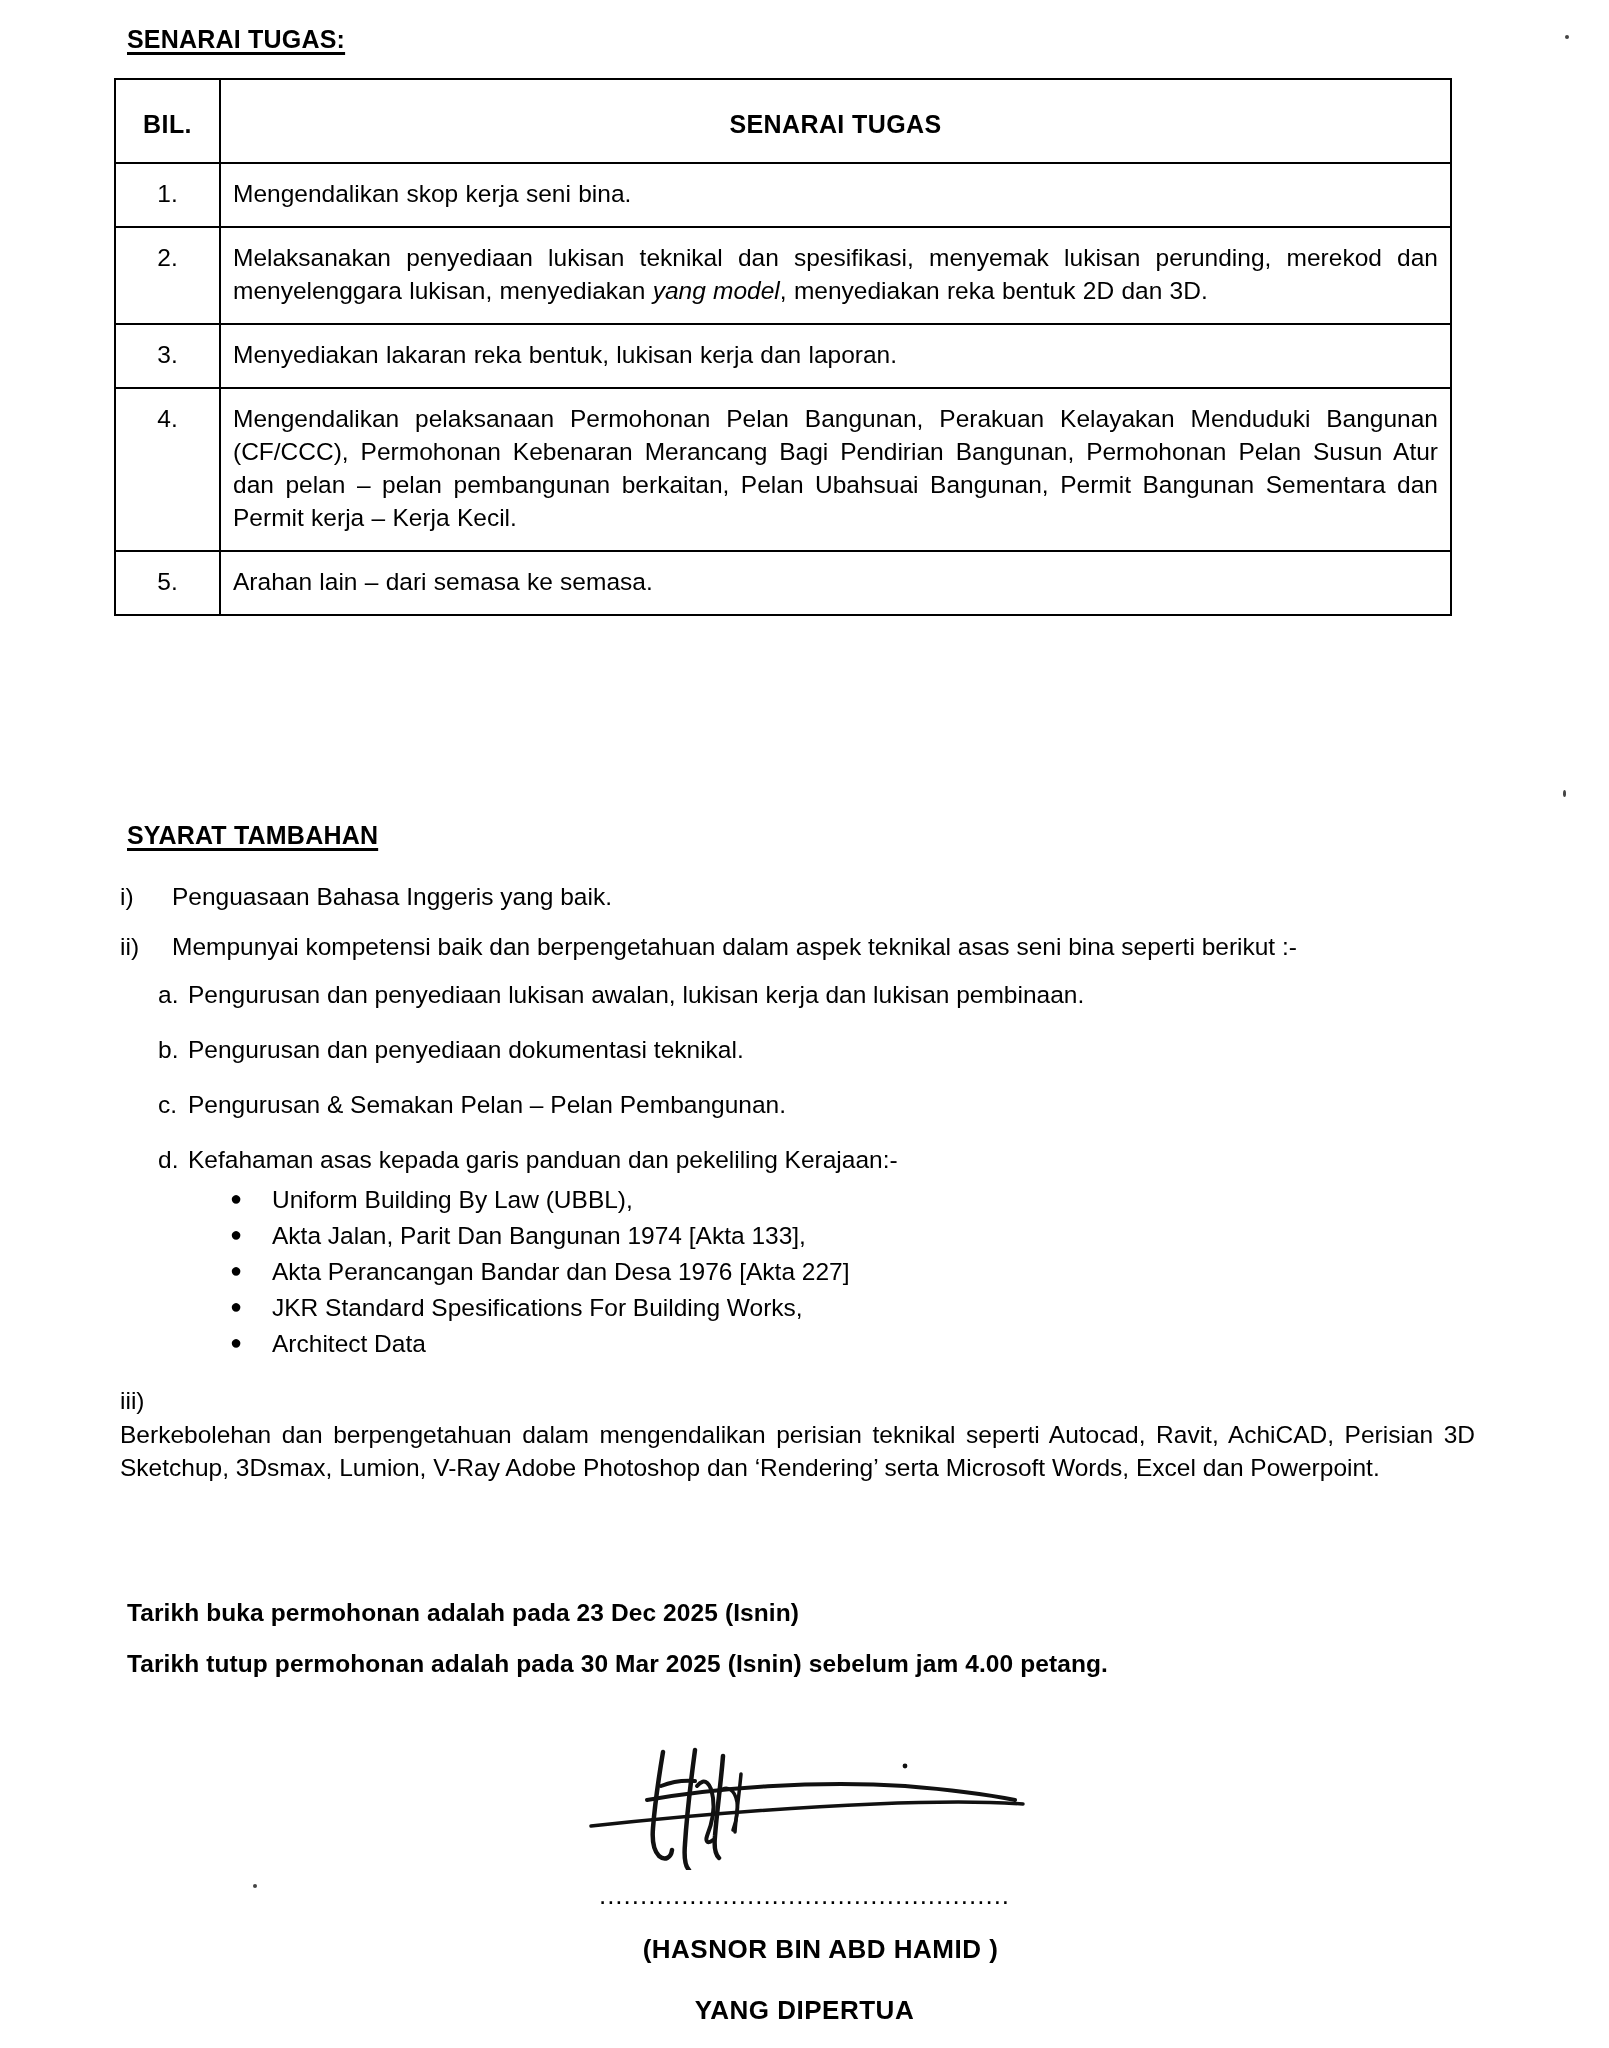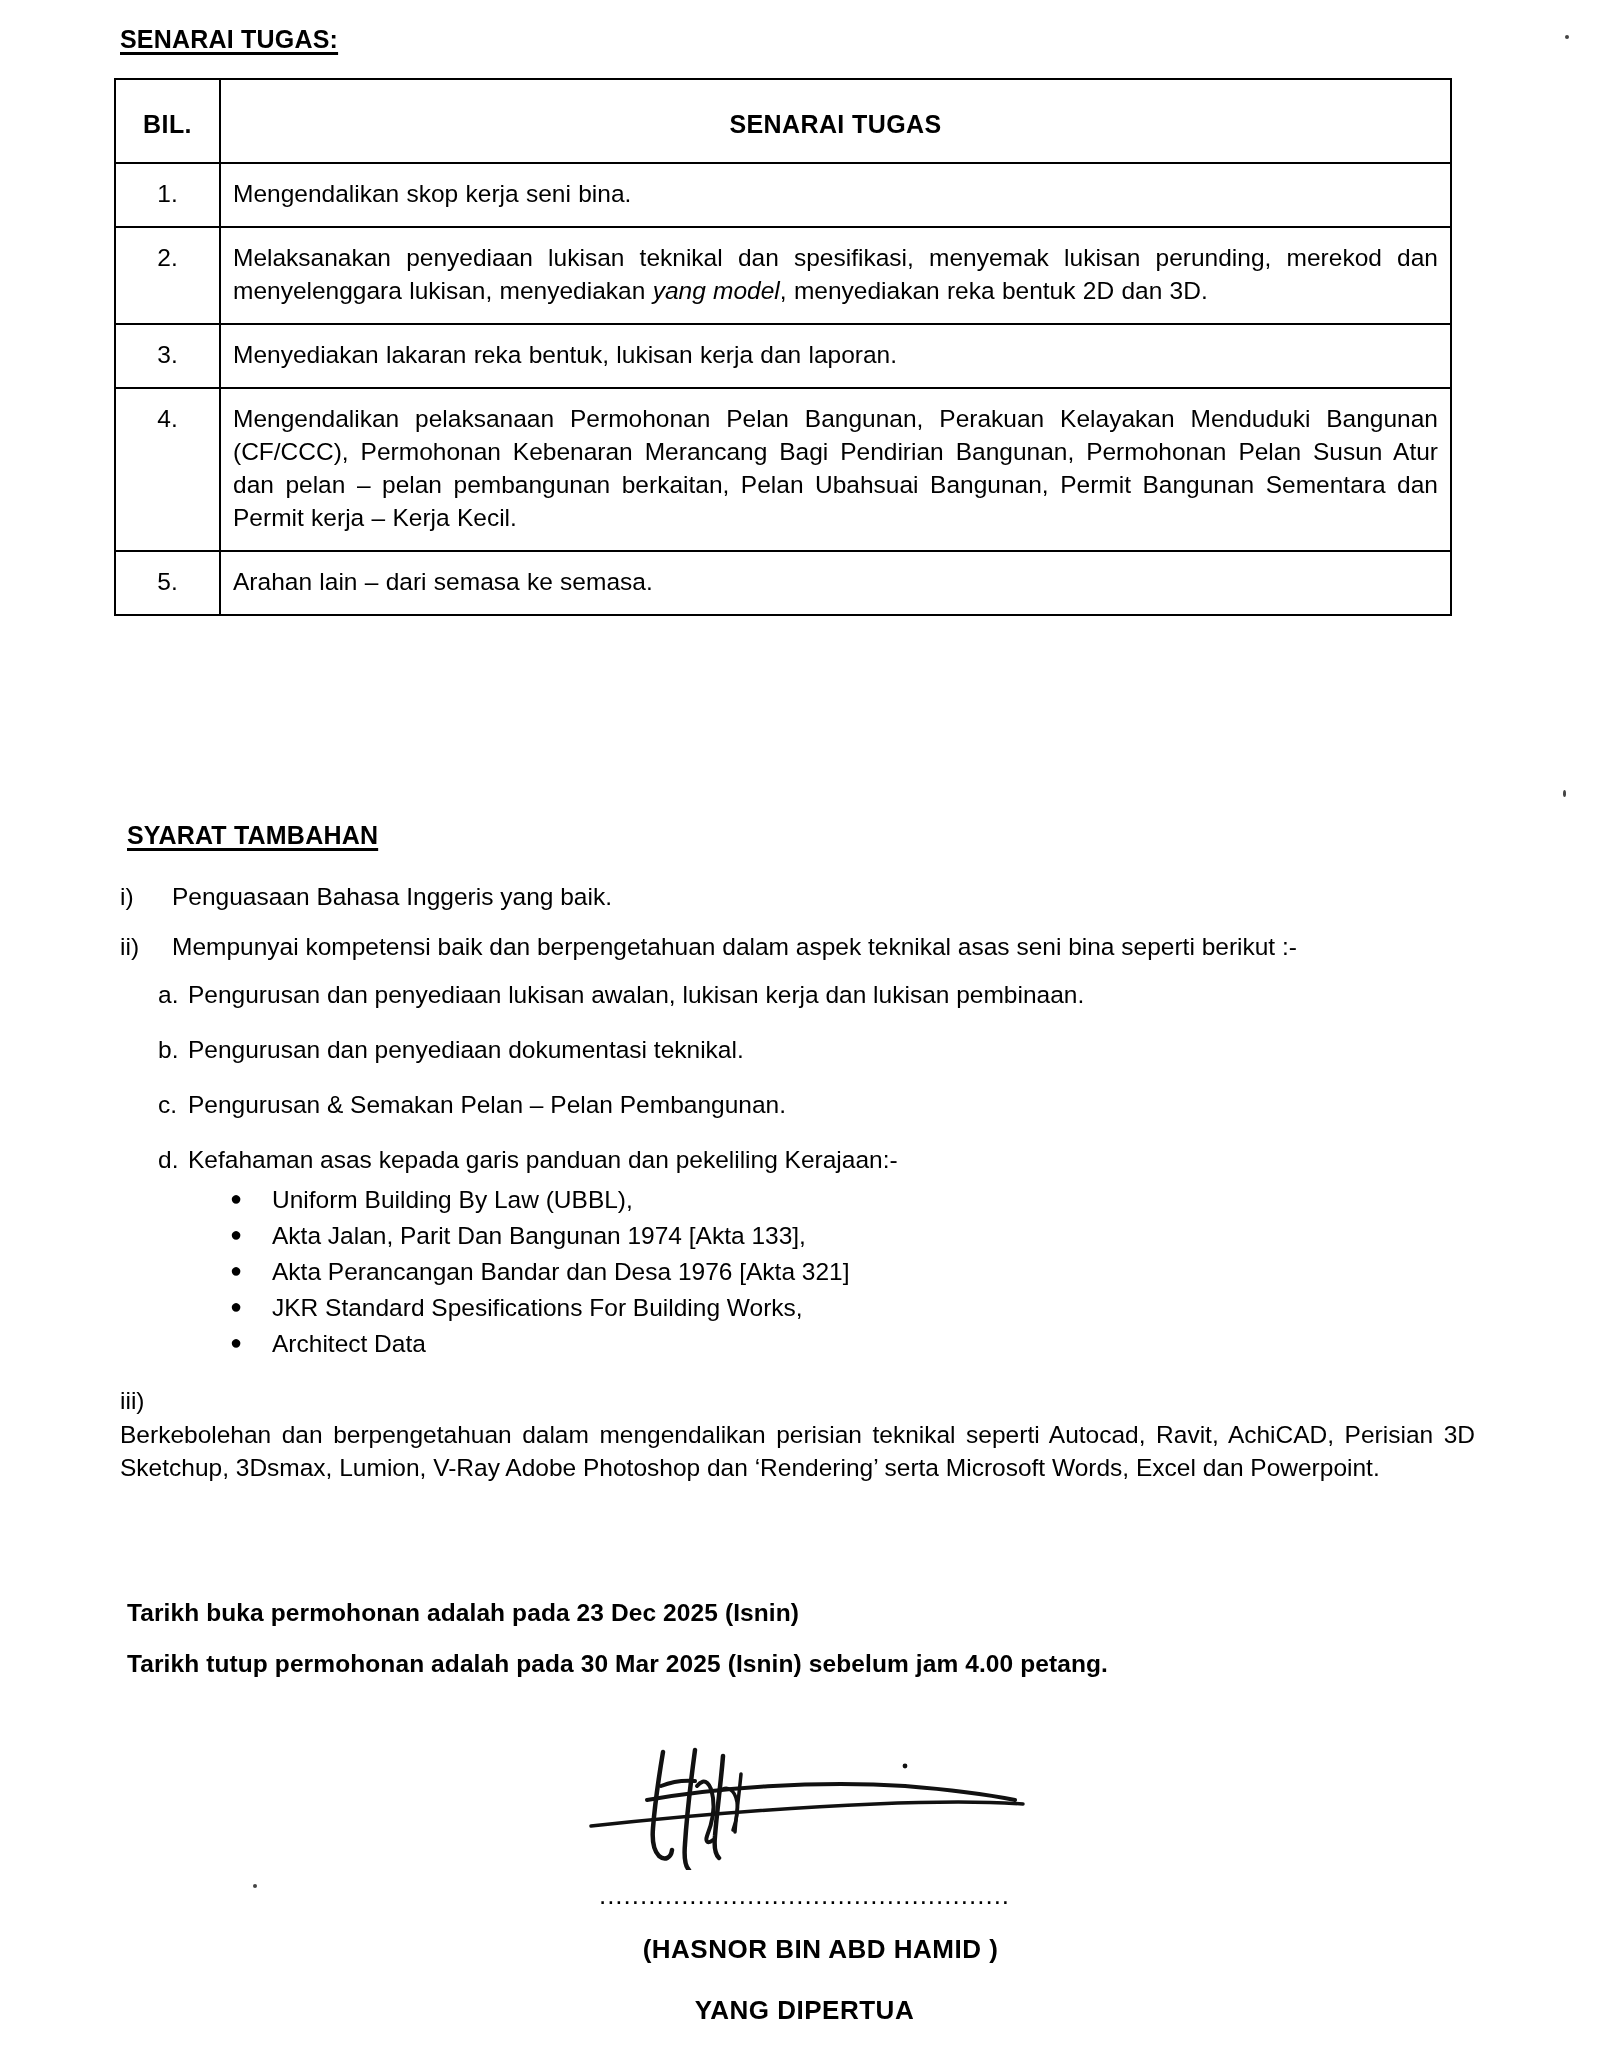--- a/index.html
+++ b/index.html
@@ -25,21 +25,21 @@
   .section-heading {
     font-weight: bold;
     font-size: 25px;
     letter-spacing: 0.2px;
     text-decoration: underline;
     text-underline-offset: 4px;
     text-decoration-thickness: 2.5px;
   }
   #senarai-tugas-heading {
     position: absolute;
-    left: 120px;
+    left: 127px;
     top: 25px;
   }
 
   
   #tugas-table-wrap {
     position: absolute;
     left: 114px;
     top: 78px;
     width: 1338px;
   }
@@ -292,21 +292,21 @@
       <li class="bullet-item">
         <span class="bullet-dot">●</span>
         <span class="bullet-text">Uniform Building By Law (UBBL),</span>
       </li>
       <li class="bullet-item">
         <span class="bullet-dot">●</span>
         <span class="bullet-text">Akta Jalan, Parit Dan Bangunan 1974 [Akta 133],</span>
       </li>
       <li class="bullet-item">
         <span class="bullet-dot">●</span>
-        <span class="bullet-text">Akta Perancangan Bandar dan Desa 1976 [Akta 321]</span>
+        <span class="bullet-text">Akta Perancangan Bandar dan Desa 1976 [Akta 227]</span>
       </li>
       <li class="bullet-item">
         <span class="bullet-dot">●</span>
         <span class="bullet-text">JKR Standard Spesifications For Building Works,</span>
       </li>
       <li class="bullet-item">
         <span class="bullet-dot">●</span>
         <span class="bullet-text">Architect Data</span>
       </li>
     </ul>

